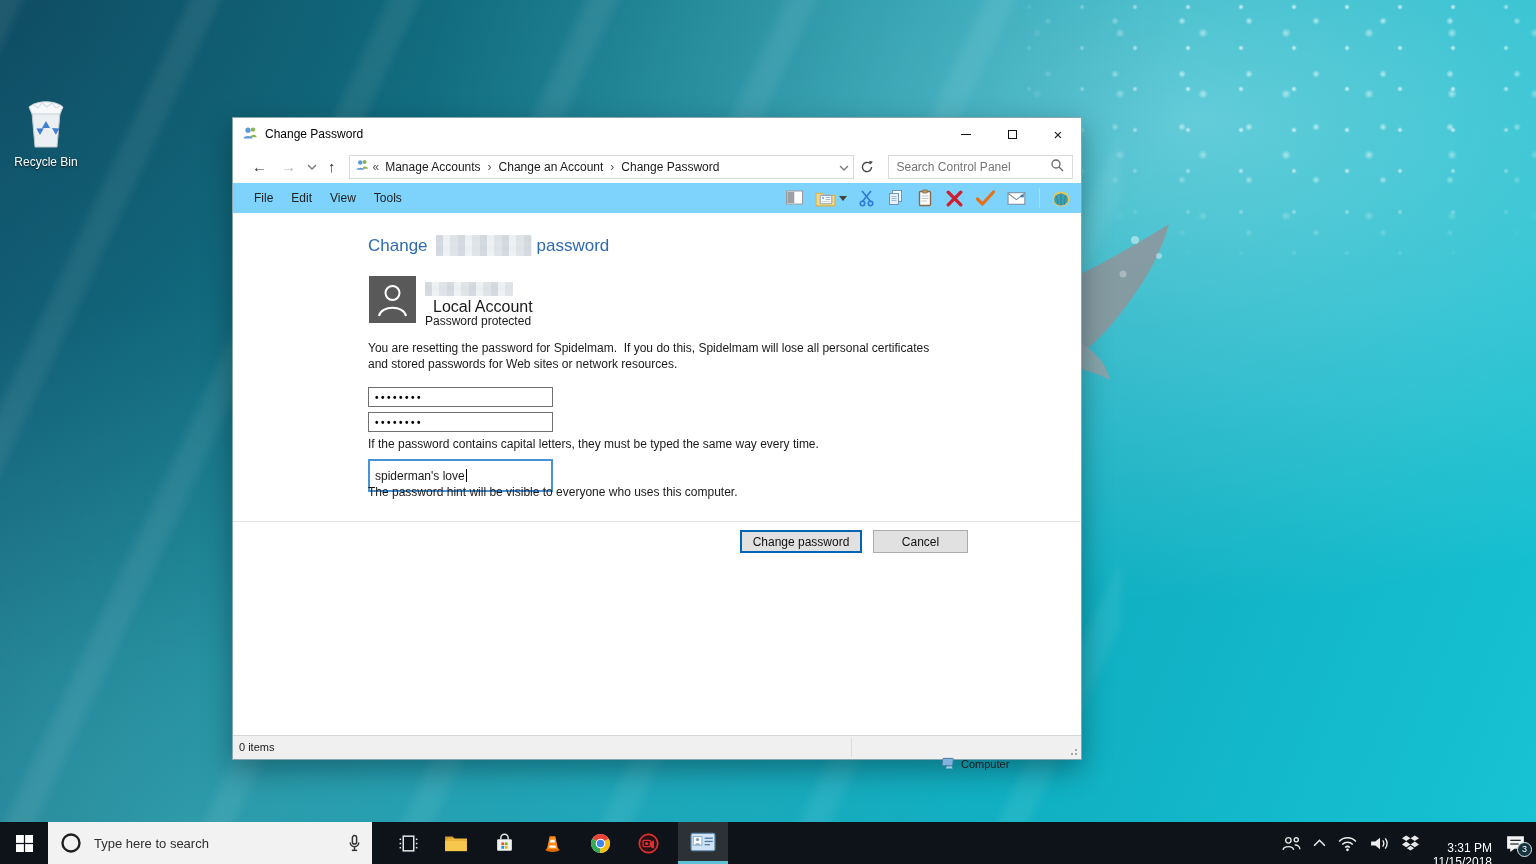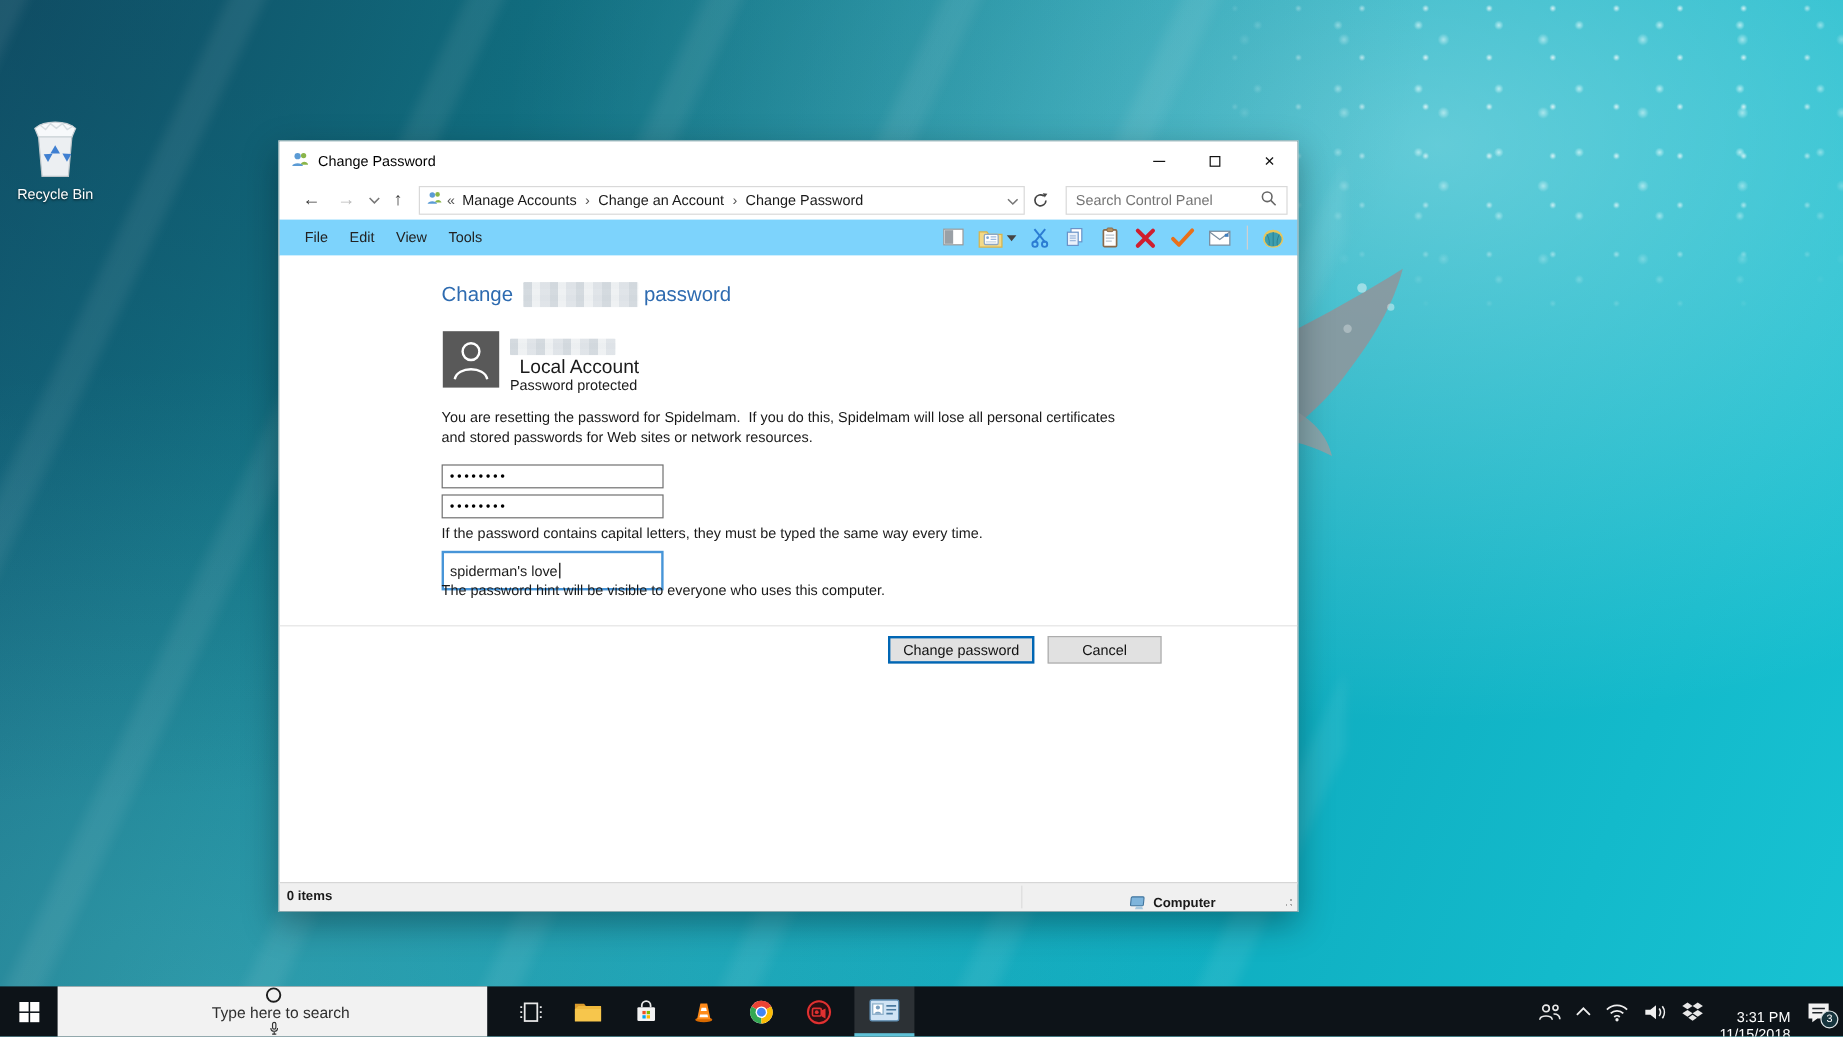--- a/index.html
+++ b/index.html
@@ -80,34 +80,34 @@
   .note1 { position:absolute; left:135px; top:224px; font-size:12px; }
   .hintfield { position:absolute; left:135px; top:246px; width:185px; height:33px; border:2px solid #4795d8; background:#fff; display:flex; align-items:center; padding-left:5px; font-size:12px; }
   .caret-blink { display:inline-block; width:1px; height:13px; background:#000; margin-left:1px; animation:blink 1s step-end infinite; }
   @keyframes blink { 0%,49% {opacity:1;} 50%,100% {opacity:0;} }
   .note2 { position:absolute; left:135px; top:272px; font-size:12px; }
   .hsep { position:absolute; left:0; top:308px; width:100%; height:1px; background:#e4e4e4; }
   .btn { position:absolute; top:317px; height:23px; background:#e1e1e1; display:flex; align-items:center; justify-content:center; font-size:12px; color:#111; }
   .btn-primary { left:507px; width:122px; border:2px solid #0066b4; }
   .btn-cancel { left:640px; width:95px; border:1px solid #acacac; }
 
-  .statusbar { position:absolute; left:0; bottom:0; width:100%; height:24px; background:#f0f0f0; border-top:1px solid #d6d6d6; font-size:11px; color:#1a1a1a;font-weight:bold; }
+  .statusbar { position:absolute; left:0; bottom:0; width:100%; height:24px; background:#f0f0f0; border-top:1px solid #d6d6d6; font-size:11px; color:#1a1a1a; }
   .statusbar .items { position:absolute; left:6px; top:5px; }
   .statusbar .sdiv { position:absolute; left:618px; top:2px; width:1px; height:19px; background:#dcdcdc; }
-  .statusbar .comp { position:absolute; left:708px; top:10px; display:flex; align-items:flex-end; gap:5px; }
+  .statusbar .comp { position:absolute; left:708px; top:21px; display:flex; align-items:flex-end; gap:5px; }
   .grip { position:absolute; right:3px; bottom:3px; width:10px; height:10px;
     background:
       radial-gradient(circle 1.2px at 8px 8px,#a9a9a9 60%,transparent 61%),
       radial-gradient(circle 1.2px at 8px 4px,#a9a9a9 60%,transparent 61%),
       radial-gradient(circle 1.2px at 4px 8px,#a9a9a9 60%,transparent 61%); }
 
   
   .taskbar { position:absolute; left:0; bottom:0; width:1536px; height:42px; background:#0d1318; display:flex; align-items:stretch; z-index:50; }
   .startbtn { width:48px; display:flex; align-items:center; justify-content:center; }
-  .tsearch { width:358px; background:#f2f2f2; display:flex; align-items:center; padding:0 10px 0 12px;flex-direction:column; }
+  .tsearch { width:324px; background:#f2f2f2; display:flex; align-items:center; padding:0 10px 0 12px; }
   .tsearch .ph { margin-left:12px; color:#2f2f2f; font-size:13px; }
   .tsearch .spacer { flex:1; }
   .tapp { width:48px; display:flex; align-items:center; justify-content:center; }
   .tapp.first { margin-left:12px; }
   .tapp.active { width:50px; margin-left:6px; background:rgba(255,255,255,.13); border-bottom:3px solid #5fc1d6; }
   .tray { margin-left:auto; display:flex; align-items:center; gap:11px; padding-right:10px; }
   .trayicon { display:flex; align-items:center; }
   .clock { text-align:right; color:#fff; font-size:12px; line-height:14px; padding:0 2px;margin-top:24px; }
   .notif { position:relative; display:flex; align-items:center; }
   .badge { position:absolute; right:-6px; bottom:-4px; width:15px; height:15px; border-radius:50%; background:#16343d; border:1px solid #dfe6e8; color:#fff; font-size:9px; display:flex; align-items:center; justify-content:center; }

